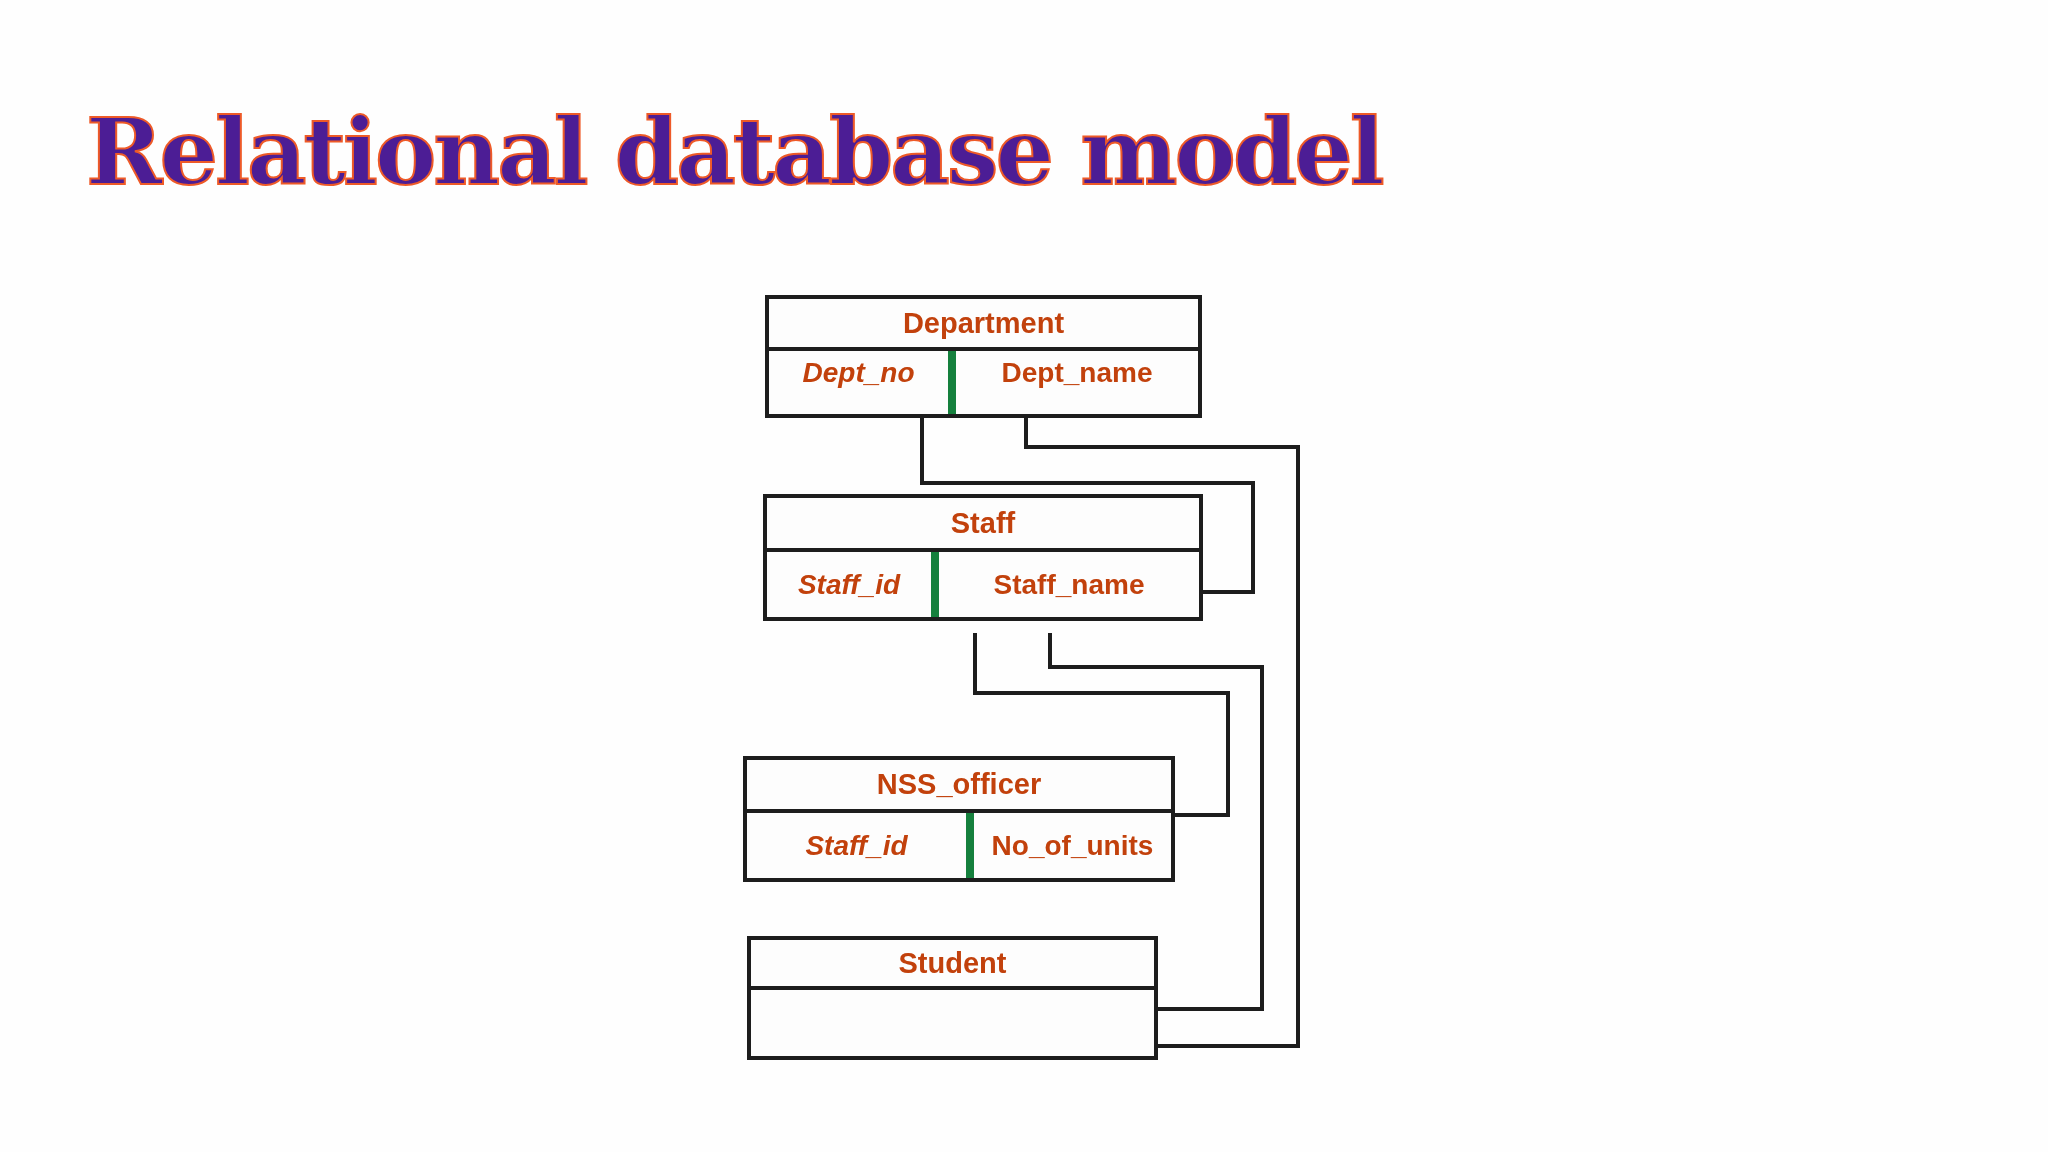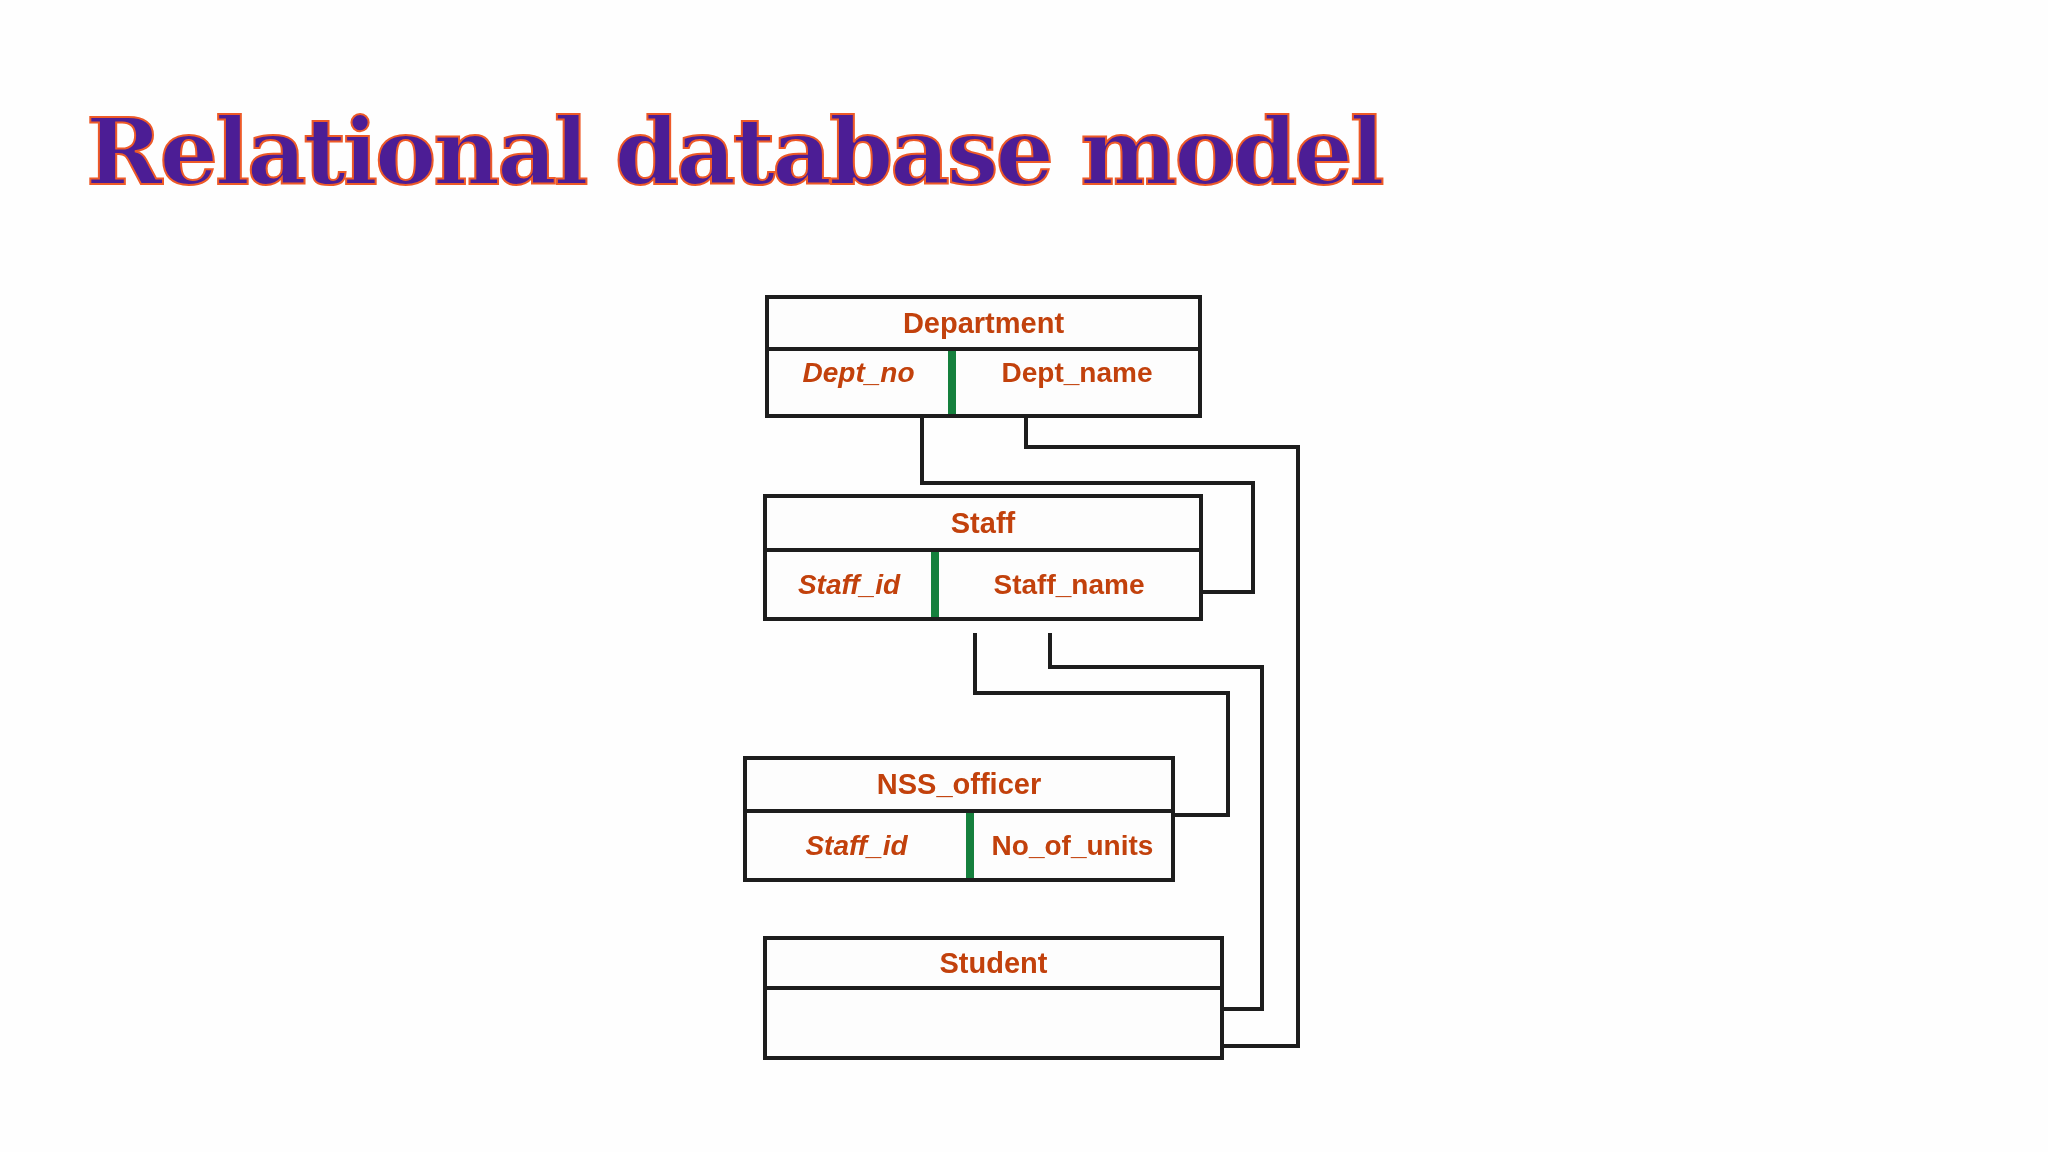--- a/index.html
+++ b/index.html
@@ -123,18 +123,18 @@
     </div>
 
     <div class="tbl" style="left:743px; top:717px; width:432px; height:126px;margin-top:39px; --hh:53px; --c1:227px;">
       <div class="tbl-header">NSS_officer</div>
       <div class="tbl-body">
         <div class="cell c1">Staff_id</div>
         <div class="cell">No_of_units</div>
       </div>
     </div>
 
-    <div class="tbl" style="left:763px; top:936px; width:461px; height:124px; --hh:50px; --c1:181px;">
+    <div class="tbl" style="left:747px; top:936px; width:411px; height:124px; --hh:50px; --c1:181px;">
       <div class="tbl-header">Student</div>
     </div>
 
   </div>
 </div>
 
 </body></html>

